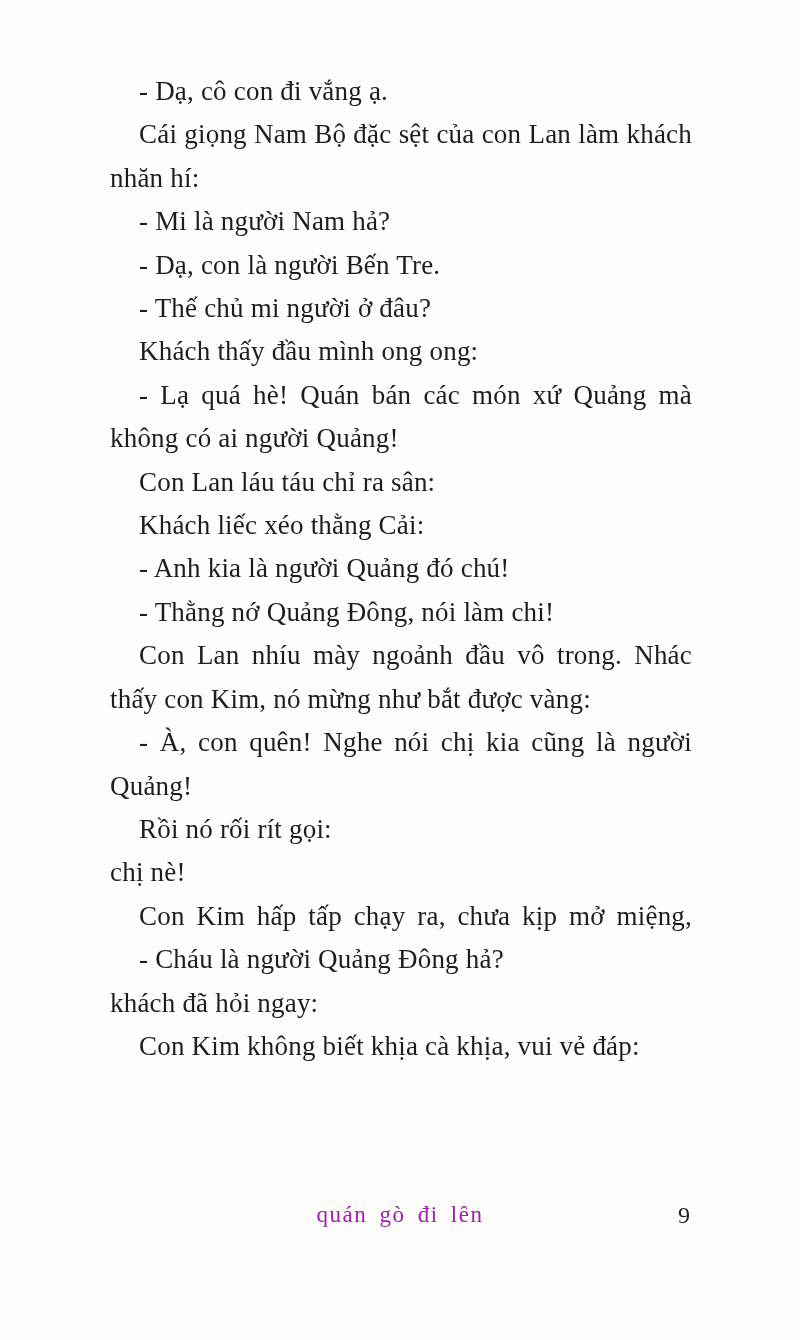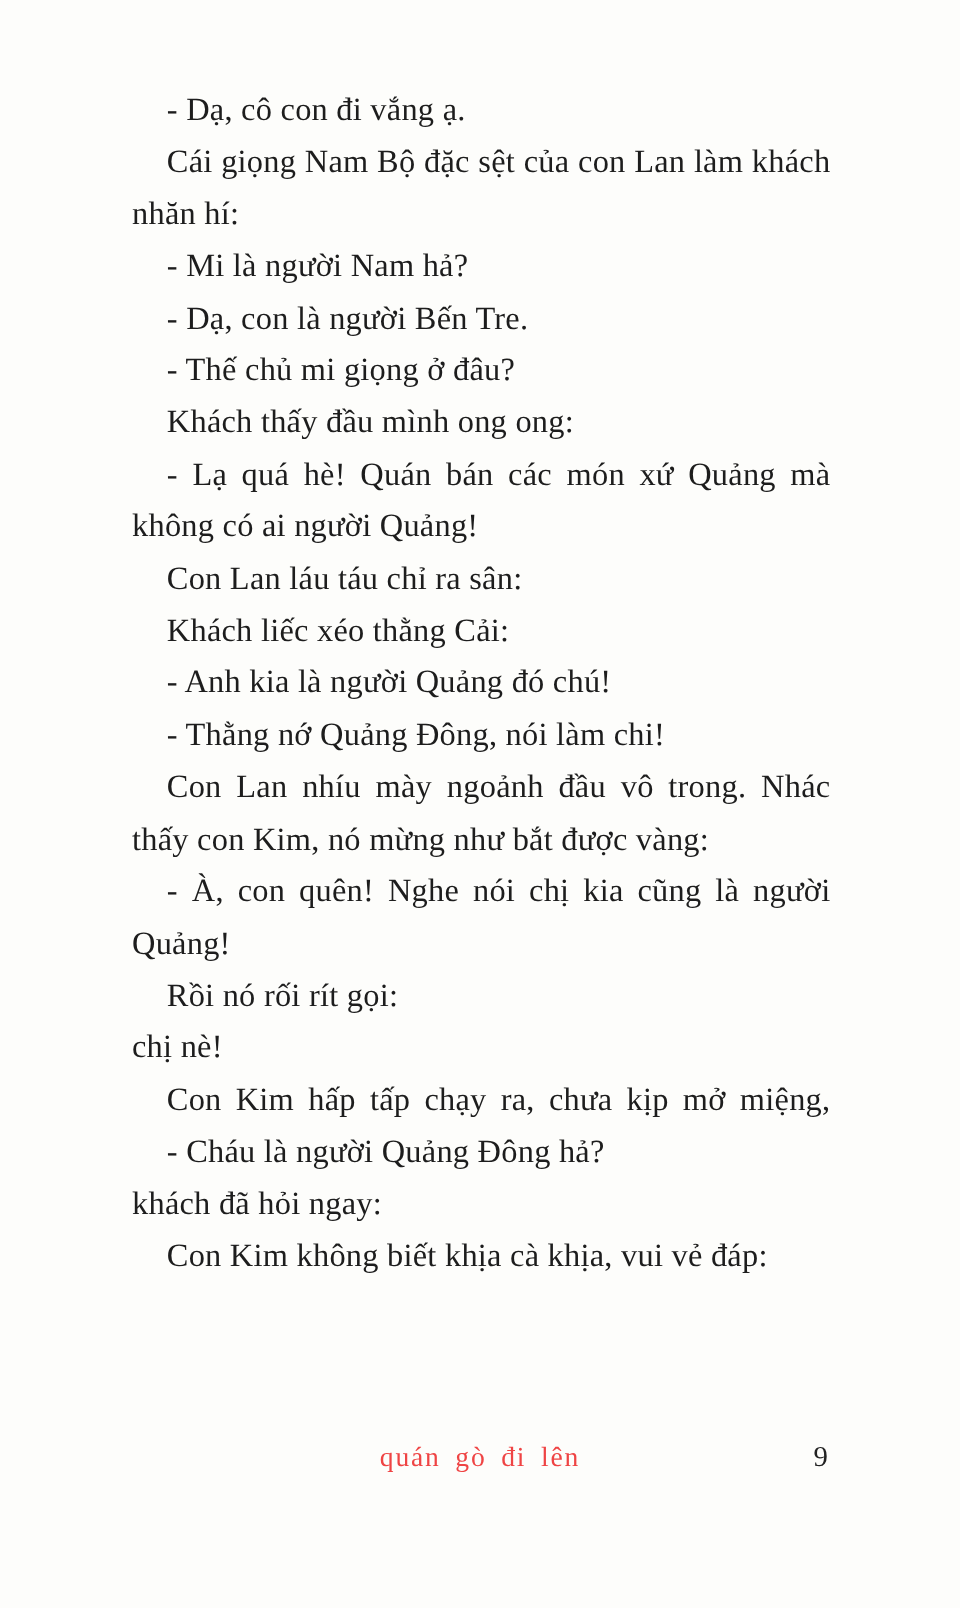--- a/index.html
+++ b/index.html
@@ -36,40 +36,40 @@
     left: 0; top: 1202px;
     width: 800px;
     height: 40px;
   }
   .running-title {
     display: block;
     text-align: center;
     font-size: 23px;
     letter-spacing: 1.5px;
     word-spacing: 5px;
-    color: #ef4444;
+    color: #a21caf;
   }
   .pageno {
     position: absolute;
     top: 0; right: 110px;
     font-size: 24px;
     color: #222;
   }
 </style>
 </head>
 <body>
 
 <div class="page">
   <div class="text-block">
       <div class="pline ind">- Dạ, cô con đi vắng ạ.</div>
       <div class="pline ind just">Cái giọng Nam Bộ đặc sệt của con Lan làm khách</div>
       <div class="pline">nhăn hí:</div>
       <div class="pline ind">- Mi là người Nam hả?</div>
       <div class="pline ind">- Dạ, con là người Bến Tre.</div>
-      <div class="pline ind">- Thế chủ mi giọng ở đâu?</div>
+      <div class="pline ind">- Thế chủ mi người ở đâu?</div>
       <div class="pline ind">Khách thấy đầu mình ong ong:</div>
       <div class="pline ind just">- Lạ quá hè! Quán bán các món xứ Quảng mà</div>
       <div class="pline">không có ai người Quảng!</div>
       <div class="pline ind">Con Lan láu táu chỉ ra sân:</div>
       <div class="pline ind">Khách liếc xéo thằng Cải:</div>
       <div class="pline ind">- Anh kia là người Quảng đó chú!</div>
       <div class="pline ind">- Thằng nớ Quảng Đông, nói làm chi!</div>
       <div class="pline ind just">Con Lan nhíu mày ngoảnh đầu vô trong. Nhác</div>
       <div class="pline">thấy con Kim, nó mừng như bắt được vàng:</div>
       <div class="pline ind just">- À, con quên! Nghe nói chị kia cũng là người</div>

